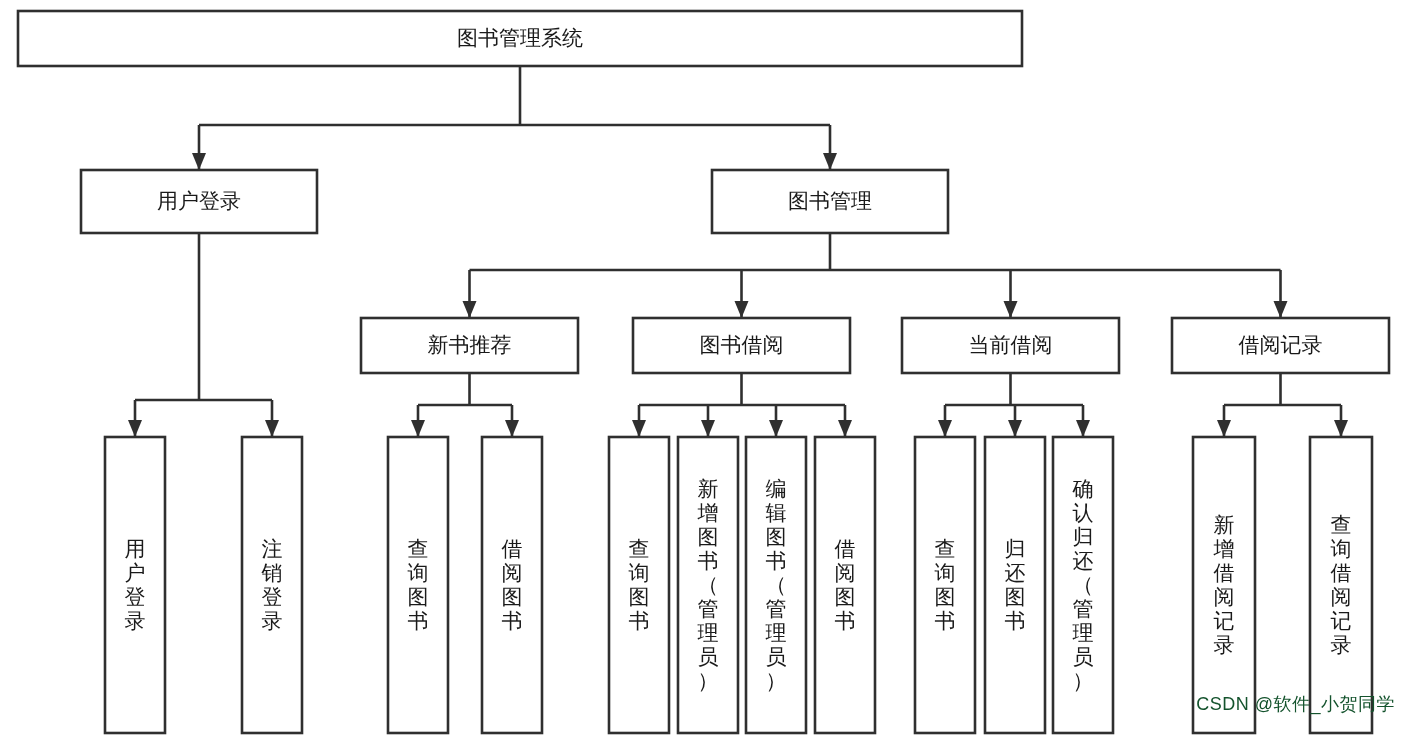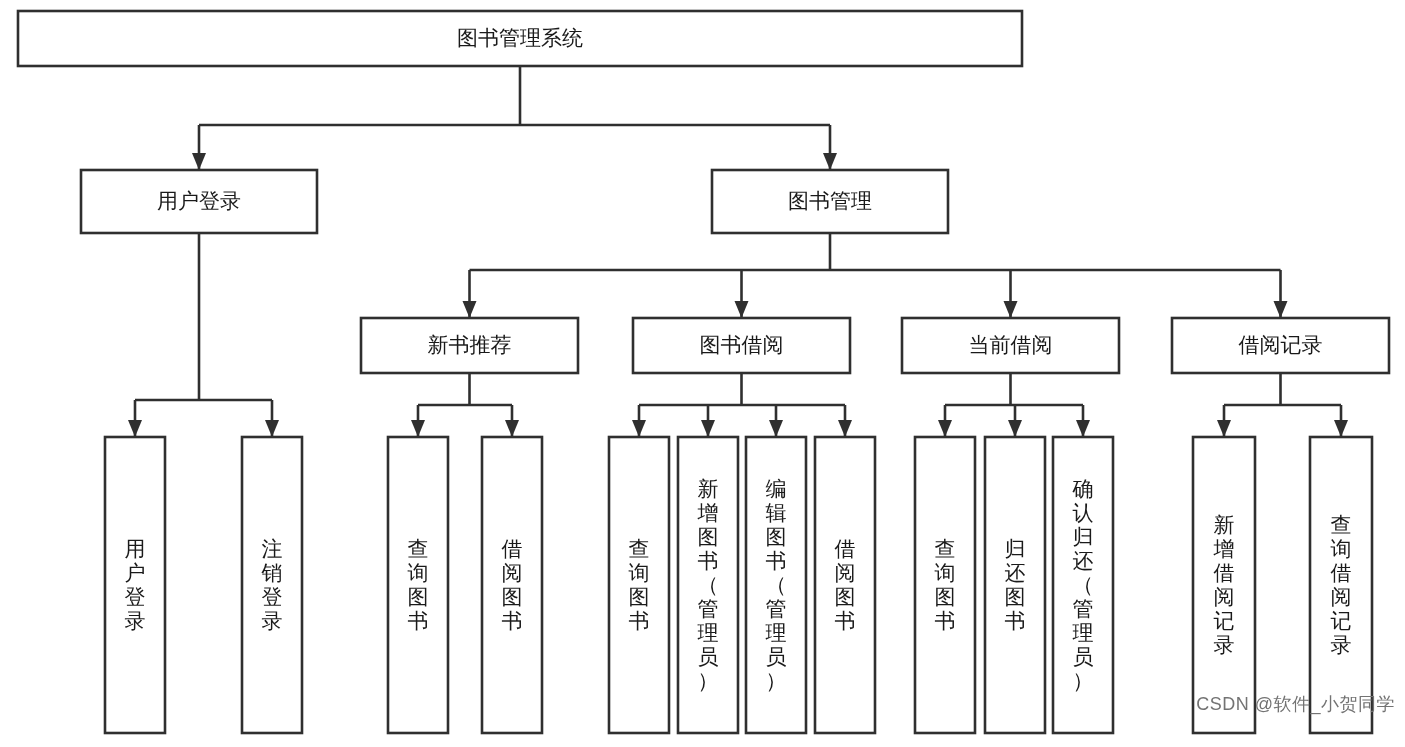--- a/index.html
+++ b/index.html
@@ -55,21 +55,21 @@
     font-size: 21px;
     fill: #1a1a1a;
     text-anchor: middle;
   }
   .watermark {
     position: absolute;
     right: 10px;
     bottom: 4px;
     font-family: "Liberation Sans", "DejaVu Sans", sans-serif;
     font-size: 18px;
-    color: #737373;
+    color: #14532d;
     white-space: nowrap;
     letter-spacing: 0.5px;
     user-select: none;
   }
 </style>
 </head>
 <body>
 
 <div id="diagram-root">
   <svg id="tree-svg" viewBox="0 0 1405 747" xmlns="http://www.w3.org/2000/svg">

